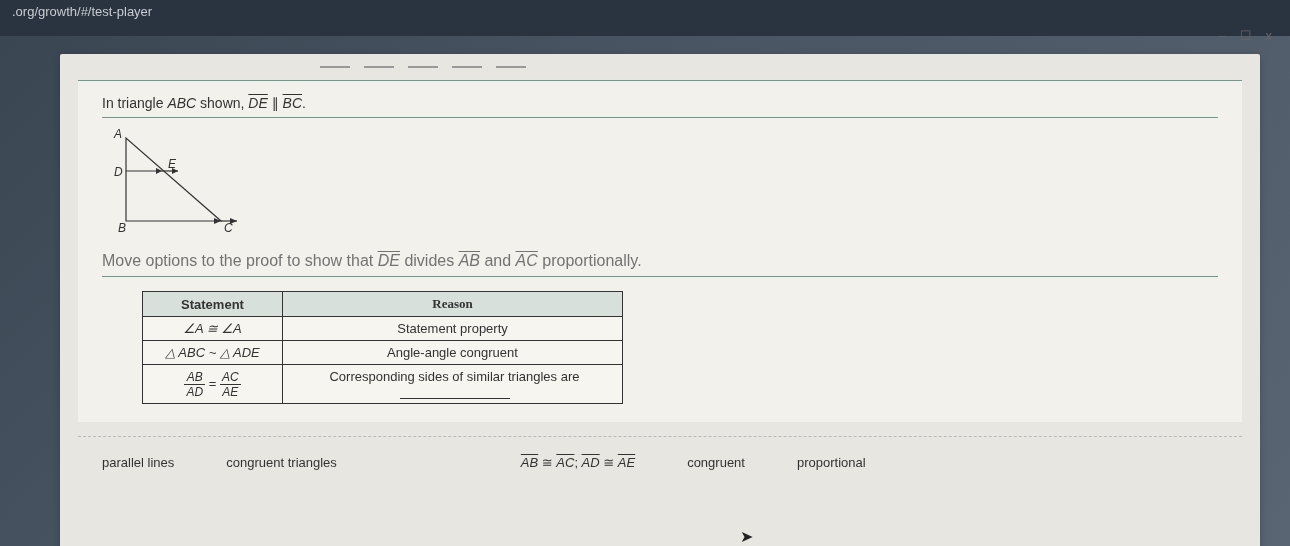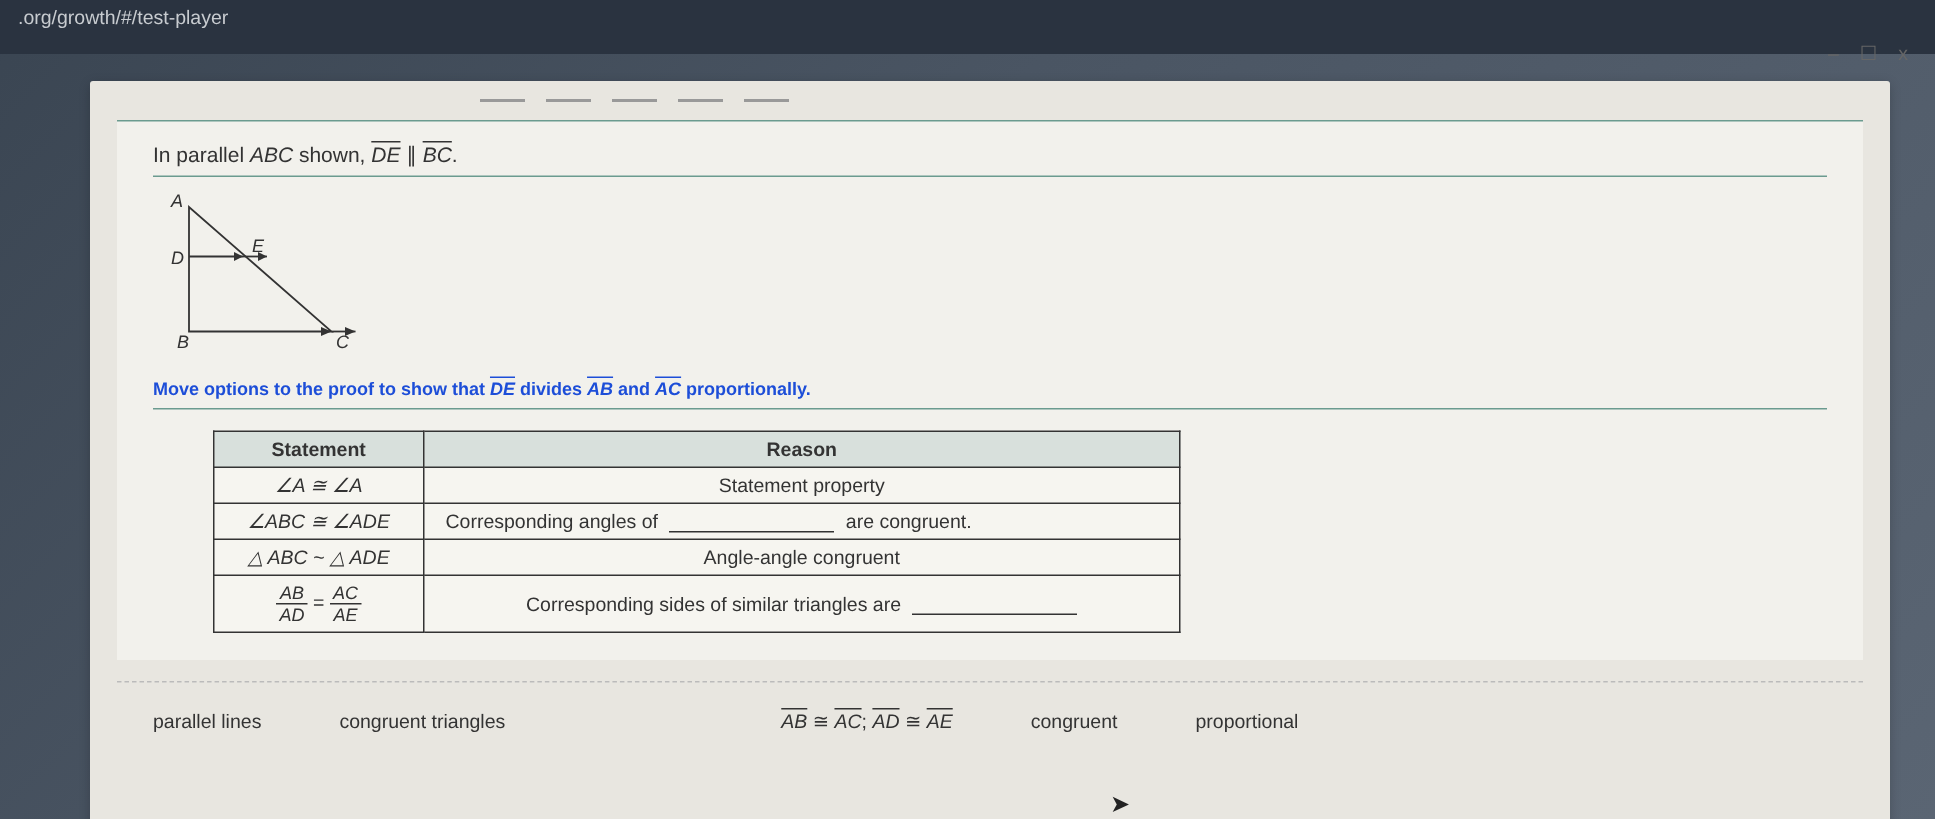--- a/index.html
+++ b/index.html
@@ -64,23 +64,23 @@
       padding: 6px 0;
       border-bottom: 1px solid #6b9b8f;
     }
     .italic { font-style: italic; }
     .over { text-decoration: overline; }
     .triangle-area {
       padding: 8px 4px;
     }
     .triangle-area svg { display: block; }
     .sub-prompt {
-      font-size: 12px;
-      font-weight: 700;
-      color: #1d4ed8;
+      font-size: 16px;
+      font-weight: 400;
+      color: #737373;
       padding: 8px 0 6px 0;
       border-bottom: 1px solid #6b9b8f;
     }
     .proof-table-wrap {
       margin: 14px 0 6px 40px;
     }
     table.proof {
       border-collapse: collapse;
       background: #f6f5f0;
     }
@@ -89,21 +89,21 @@
       padding: 4px 10px;
       font-size: 13px;
       text-align: center;
       color: #333;
     }
     table.proof th {
       background: #d8e0dc;
       font-weight: 600;
     }
     .stmt-col { width: 140px; margin-top: 32px; }
-    .reason-col { width: 504px; }
+    .reason-col { width: 340px; font-family: Liberation Serif, serif; }
     .blank {
       display: inline-block;
       min-width: 110px;
       border-bottom: 1px solid #333;
       height: 14px;
       vertical-align: bottom;
       margin: 0 4px;
     }
     .frac {
       display: inline-block;
@@ -151,21 +151,21 @@
     <div></div>
       <div></div>
       <div></div>
       <div></div>
       <div></div>
   </div>
 
   <div class="main-panel">
 
     <div class="prompt-line">
-      <span>In parallel </span><span class="italic">ABC</span><span> shown, </span><span class="over italic">DE</span><span> ∥ </span><span class="over italic">BC</span><span>.</span>
+      <span>In triangle </span><span class="italic">ABC</span><span> shown, </span><span class="over italic">DE</span><span> ∥ </span><span class="over italic">BC</span><span>.</span>
     </div>
 
     <div class="triangle-area">
       <svg width="160" height="110" viewBox="0 0 160 110">
         <polygon points="20,12 20,95 115,95" fill="none" stroke="#333" stroke-width="1.2"></polygon>
         <line x1="20" y1="45" x2="56" y2="45" stroke="#333" stroke-width="1.2"></line>
         <polygon points="56,45 50,42 50,48" fill="#333"></polygon>
         <polygon points="72,45 66,42 66,48" fill="#333"></polygon>
         <polygon points="115,95 108,92 108,98" fill="#333"></polygon>
         <polygon points="131,95 124,92 124,98" fill="#333"></polygon>
@@ -188,26 +188,20 @@
         <tbody>
             <tr>
           <th class="stmt-col">Statement</th>
           <th class="reason-col">Reason</th>
         </tr>
         <tr>
           <td class="italic">∠A ≅ ∠A</td>
           <td>Statement property</td>
         </tr>
         <tr>
-          <td class="italic">∠ABC ≅ ∠ADE</td>
-          <td style="text-align:left;padding-left:14px;">
-            <span>Corresponding angles of </span><span class="blank"></span><span> are congruent.</span>
-          </td>
-        </tr>
-        <tr>
           <td class="italic">△ ABC ~ △ ADE</td>
           <td>Angle-angle congruent</td>
         </tr>
         <tr>
           <td>
             <span class="frac"><span class="num italic">AB</span><span class="den italic">AD</span></span>
             <span> = </span>
             <span class="frac"><span class="num italic">AC</span><span class="den italic">AE</span></span>
           </td>
           <td style="text-align:center;padding-left:14px;">

